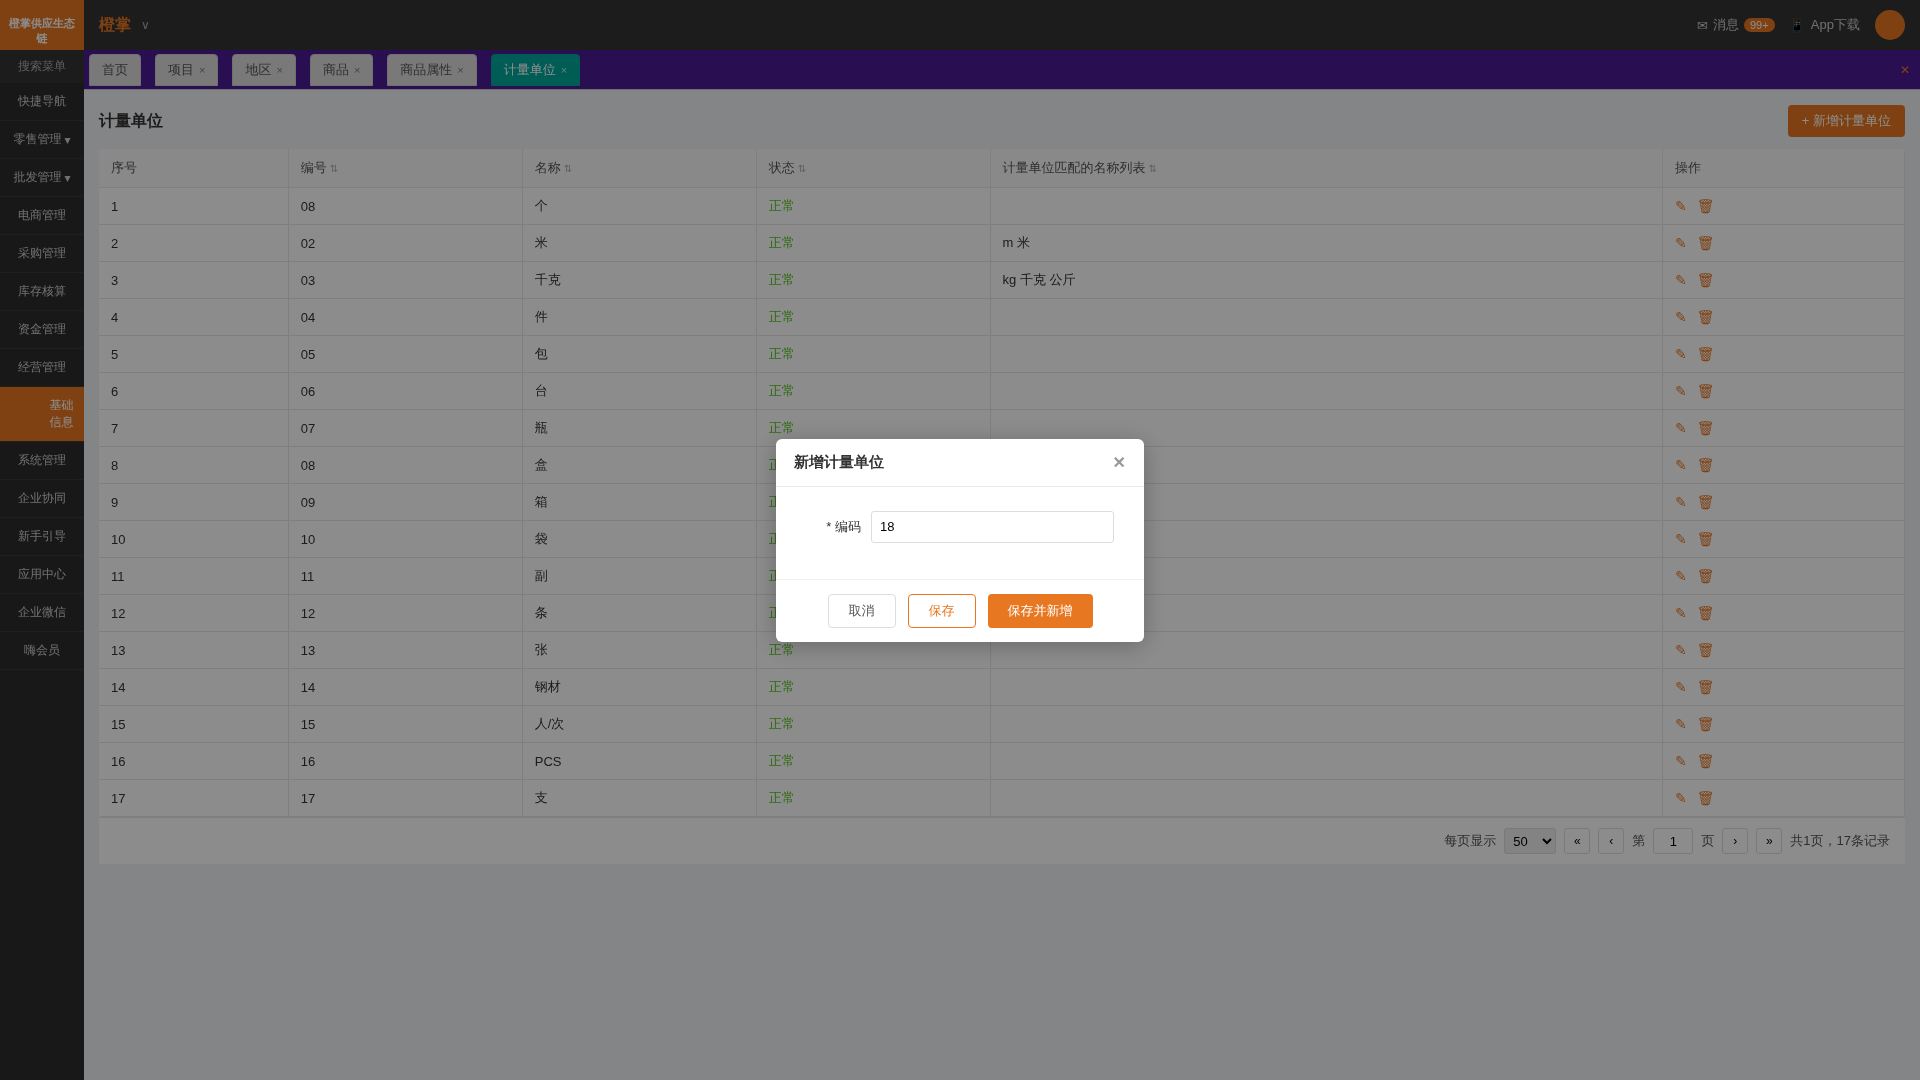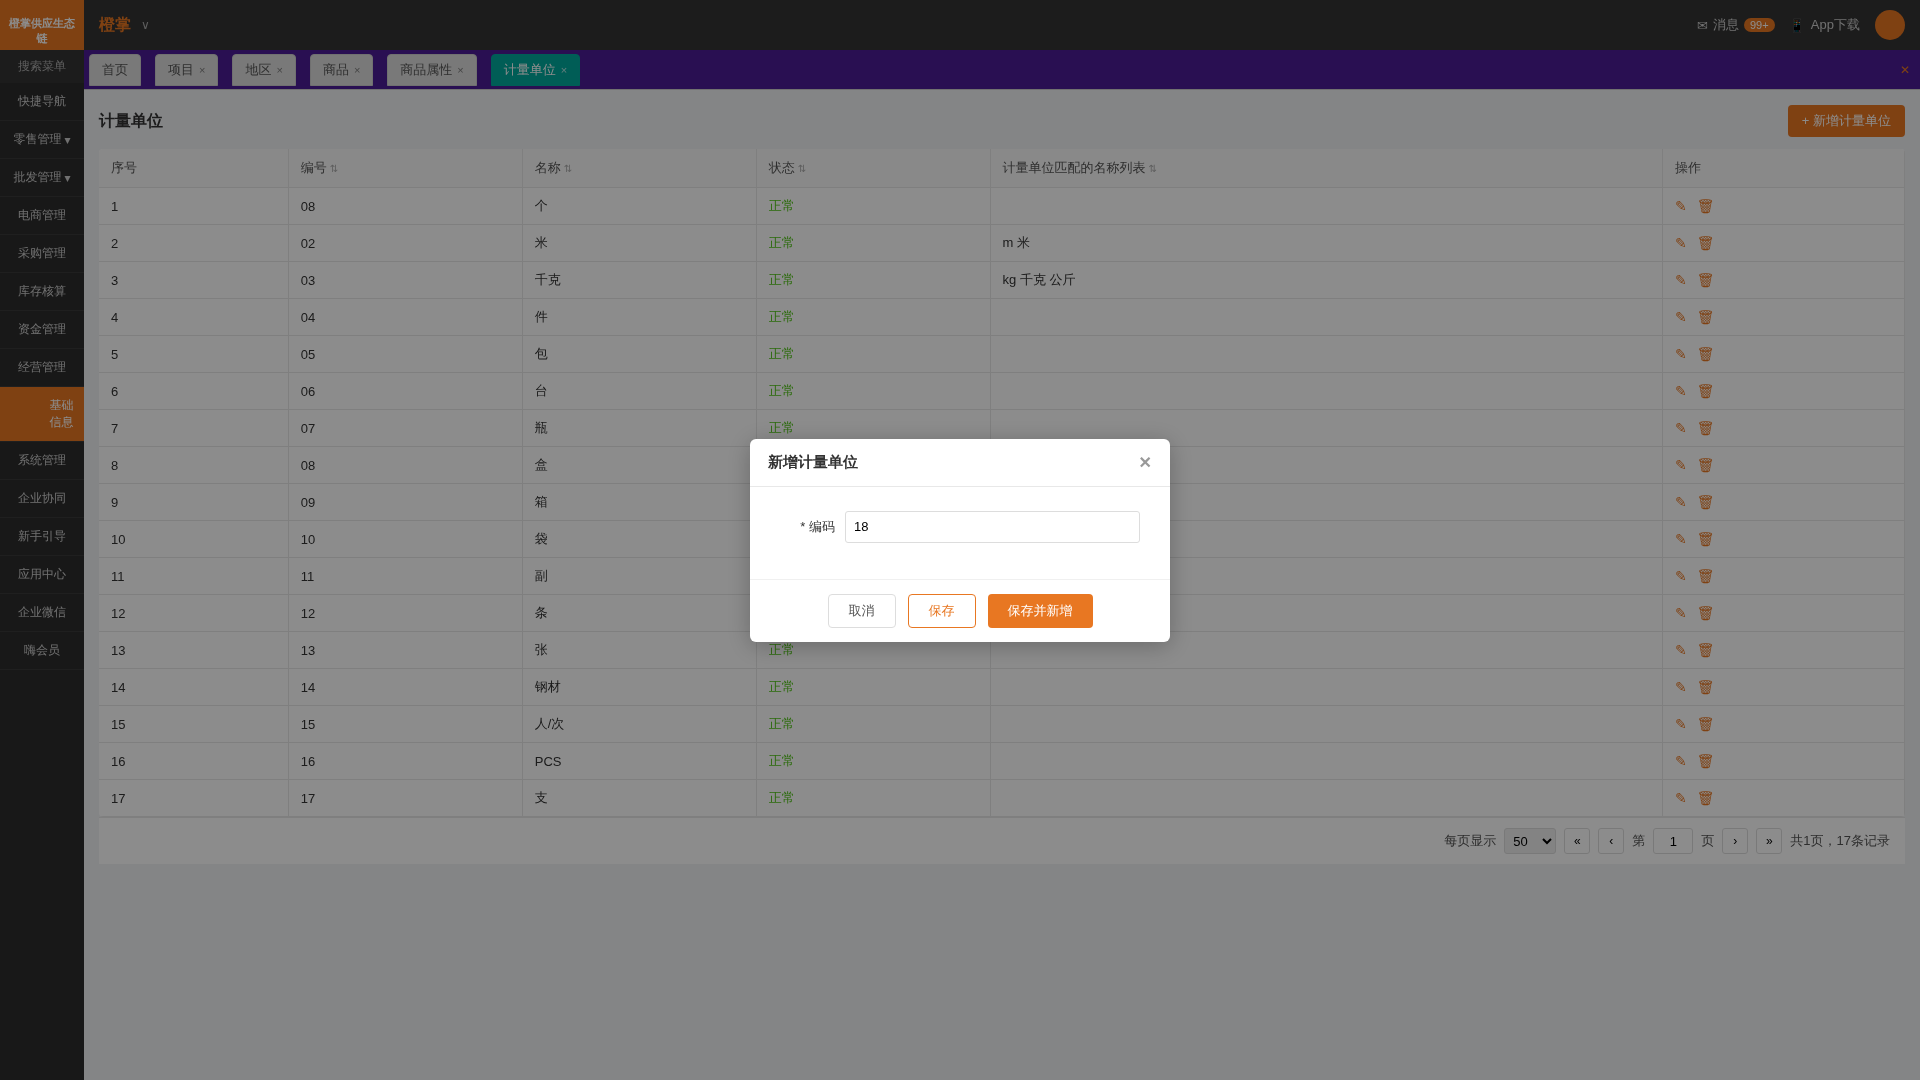--- a/index.html
+++ b/index.html
@@ -205,21 +205,21 @@
       z-index: 100;
       display: flex;
       align-items: center;
       justify-content: center;
     }
 
     
     .dialog {
       background: white;
       border-radius: 6px;
-      width: 420px;
+      width: 368px;
       box-shadow: 0 4px 24px rgba(0,0,0,0.25);
       overflow: hidden;
     }
     .dialog-header {
       padding: 14px 18px;
       border-bottom: 1px solid #e8e8e8;
       display: flex;
       align-items: center;
       justify-content: space-between;
       font-size: 15px;

